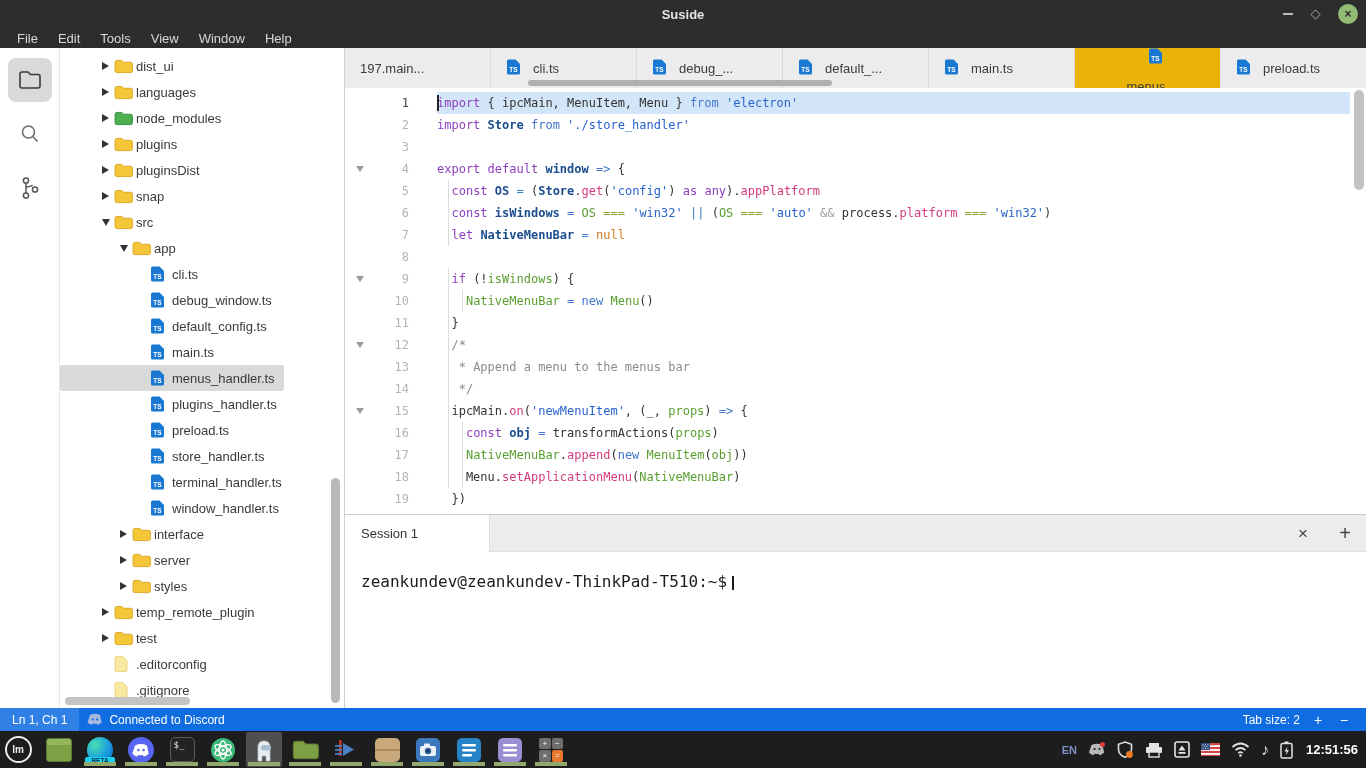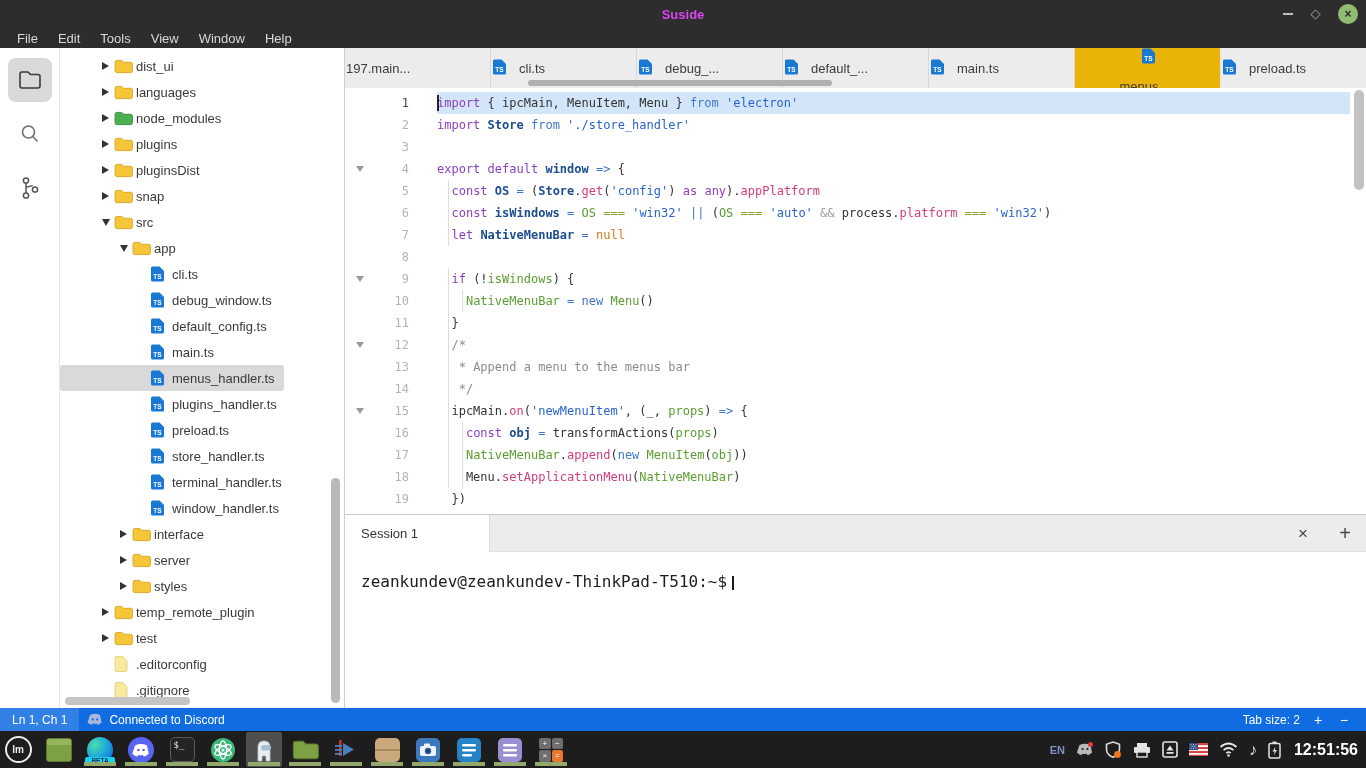--- a/index.html
+++ b/index.html
@@ -1,20 +1,20 @@
 <!DOCTYPE html>
 <html><head>
 <meta charset="utf-8">
 <style>
   * { box-sizing: border-box; margin: 0; padding: 0; }
   html,body { width:1366px; height:768px; overflow:hidden; font-family:"Liberation Sans", sans-serif; background:#fff; }
 
   
   .titlebar { height:28px; background:#2d2d2d; position:relative; display:flex; align-items:center; justify-content:center; }
-  .titlebar .title { color:#d946ef; font-size:13px; font-weight:bold; }
+  .titlebar .title { color:#e5e5e5; font-size:13px; font-weight:bold; }
   .win-controls { position:absolute; right:8px; top:0; height:28px; display:flex; align-items:center; gap:18px; }
   .wc-min { width:10px; height:2px; background:#bdbdbd; }
   .wc-max { width:9px; height:9px; position:relative; }
   .wc-max::before { content:""; position:absolute; inset:0; border:1.5px solid #bdbdbd; transform:rotate(45deg) scale(.8); }
   .wc-close { width:20px; height:20px; border-radius:50%; background:#92bb73; color:#2d2d2d; font-size:12px; font-weight:bold; display:flex; align-items:center; justify-content:center; }
   .menubar { height:20px; background:#2d2d2d; display:flex; align-items:center; padding-left:8px; gap:2px; }
   .menu-item { color:#d8d8d8; font-size:13px; padding:0 9px; }
 
   
   .main { height:660px; display:flex; }
@@ -29,21 +29,21 @@
   .tri-r { width:0;height:0;border-left:7px solid #333;border-top:4.5px solid transparent;border-bottom:4.5px solid transparent; }
   .tri-d { width:0;height:0;border-top:7px solid #333;border-left:4.5px solid transparent;border-right:4.5px solid transparent; }
   .ticon { width:22px; display:inline-flex; flex:none; align-items:center; }
   .tree .vthumb { position:absolute; right:4px; top:430px; width:9px; height:225px; background:#b9b9b9; border-radius:5px; }
   .tree .hthumb { position:absolute; left:5px; bottom:3px; width:125px; height:8px; background:#c4c4c4; border-radius:4px; }
 
   .editor-col { flex:1; display:flex; flex-direction:column; min-width:0; }
 
   
   .tabbar { height:40px; background:#ececec; display:flex; position:relative; overflow:hidden; flex:none; }
-  .tab { flex:0 0 146px; display:flex; align-items:center; padding-left:1px; gap:12px; font-size:13px; color:#3c3c3c; border-right:1px solid #d8d8d8; background:#ececec; }
+  .tab { flex:0 0 146px; display:flex; align-items:center; padding-left:15px; gap:12px; font-size:13px; color:#3c3c3c; border-right:1px solid #d8d8d8; background:#ececec; }
   .tab.active { background:#eab308; border-right-color:#e4e4e4;flex-direction:column; }
   .tabbar .hthumb { position:absolute; left:183px; bottom:2px; width:304px; height:6px; background:#b0b0b0; border-radius:3px; }
 
   
   .code { flex:1; background:#fff; position:relative; font-family:"DejaVu Sans Mono", monospace; font-size:12px; padding-top:4px; overflow:hidden; }
   .line { height:22px; display:flex; align-items:center; }
   .gut { width:92px; flex:none; display:flex; align-items:center; height:100%; }
   .fold { width:30px; display:flex; justify-content:center; }
   .fold .tri { width:0;height:0;border-top:6px solid #9a9a9a;border-left:4px solid transparent;border-right:4px solid transparent; }
   .lnum { flex:1; text-align:right; padding-right:28px; color:#b4b4b4; }
@@ -74,21 +74,21 @@
   .sb-right { margin-left:auto; display:flex; align-items:center; gap:10px; padding-right:14px; }
   .sb-btn { font-size:14px; width:16px; text-align:center; }
 
   
   .taskbar { height:37px; background:#1d1d1d; display:flex; align-items:center; padding-left:0; }
   .slot { width:36px; height:35px; margin-right:5px; position:relative; display:flex; align-items:center; justify-content:center; flex:none; }
   .slot.active { background:#4f4f4f; border-radius:2px; }
   .runbar { position:absolute; bottom:1px; left:2px; right:2px; height:4px; background:#93a86c; }
   .tray { margin-left:auto; display:flex; align-items:center; gap:11px; padding-right:8px; }
   .tray-lang { color:#7e90c4; font-size:11px; font-weight:bold; }
-  .tray-clock { color:#fff; font-size:16px; font-weight:bold; margin-left:2px; }
+  .tray-clock { color:#fff; font-size:13px; font-weight:bold; margin-left:2px; }
   .tray-ic { display:flex; align-items:center; justify-content:center; }
   .tray-ic .note { color:#e3e3e3; font-size:16px; }
 
   
   .tb-mint { width:27px;height:27px;border:2px solid #ececec;border-radius:50%;color:#ececec;font-size:10px;font-weight:bold;display:flex;align-items:center;justify-content:center; }
   .tb-files { width:26px;height:24px;background:#7da045;border:1px solid #5d7a33;border-radius:3px;position:relative; }
   .tb-files::before { content:"";position:absolute;left:0;right:0;top:0;height:6px;background:#94b55c;border-radius:3px 3px 0 0; }
   .tb-edge { width:26px;height:26px;border-radius:50%;background:radial-gradient(circle at 30% 30%, #46e0b0, #1b9de0 55%, #0b5bc6);position:relative; }
   .tb-badge { position:absolute;left:-2px;right:-2px;bottom:-2px;background:#19d2f0;color:#04324a;font-size:6.5px;font-weight:bold;text-align:center;border-radius:2px;line-height:8px; }
   .tb-term { width:25px;height:25px;background:#232323;border:1px solid #5a5a5a;border-radius:5px;color:#eee;font-family:"DejaVu Sans Mono",monospace;font-size:9px;padding:2px 0 0 3px; }

